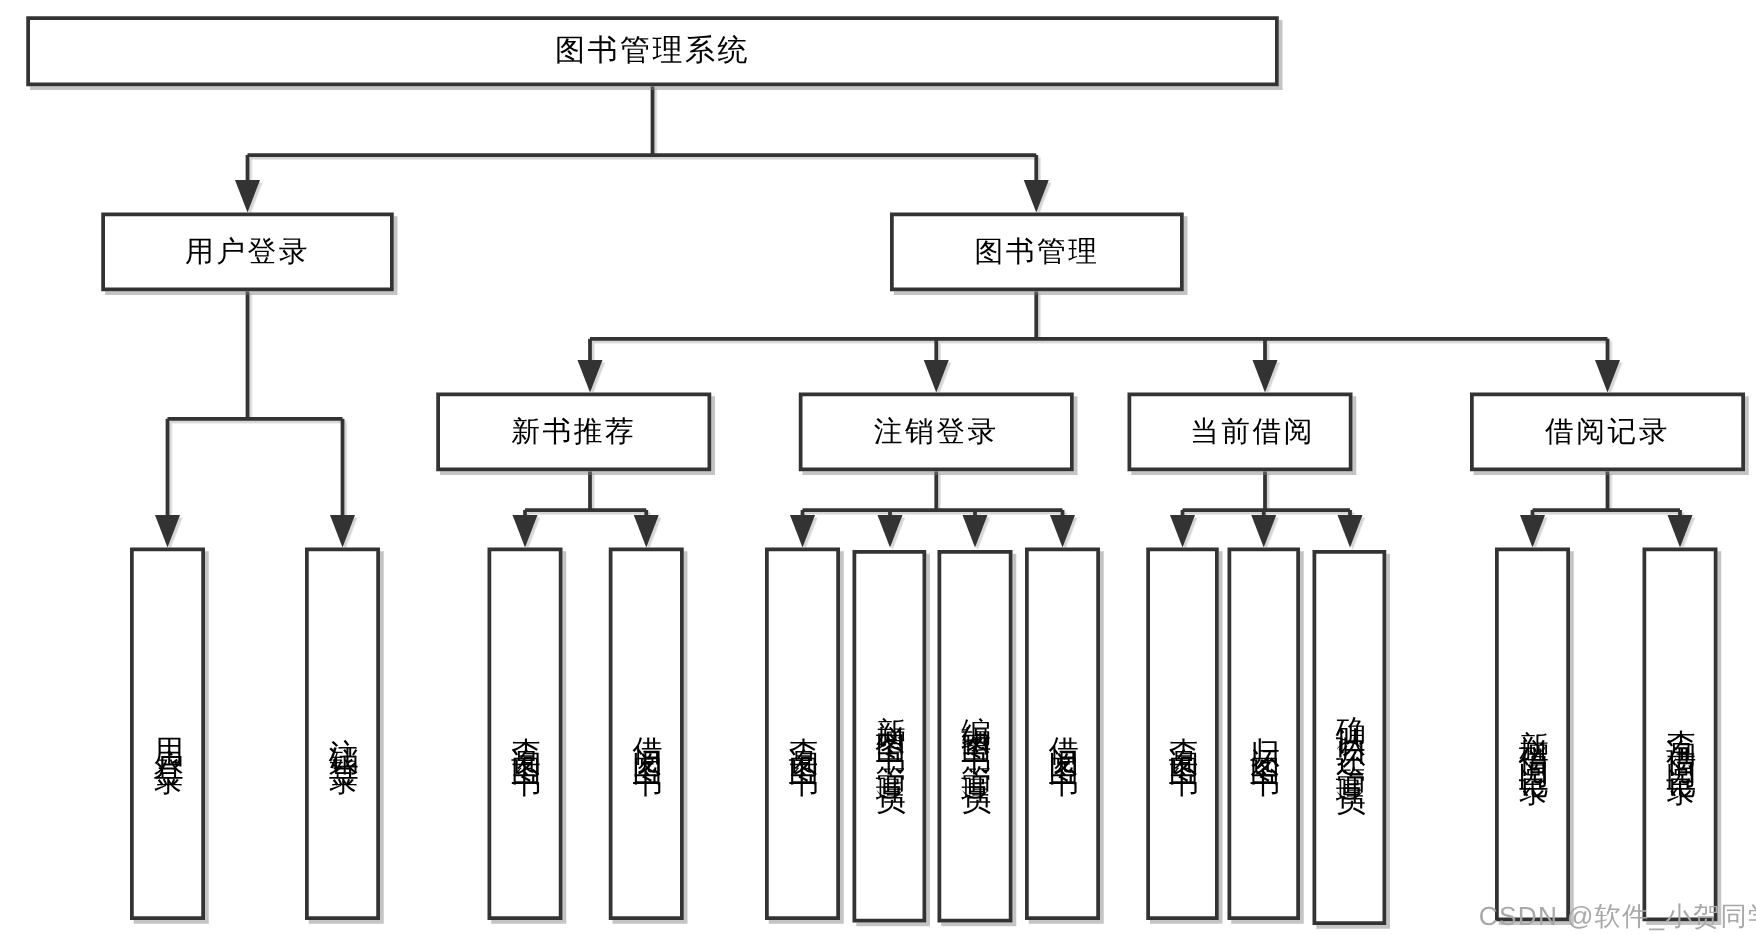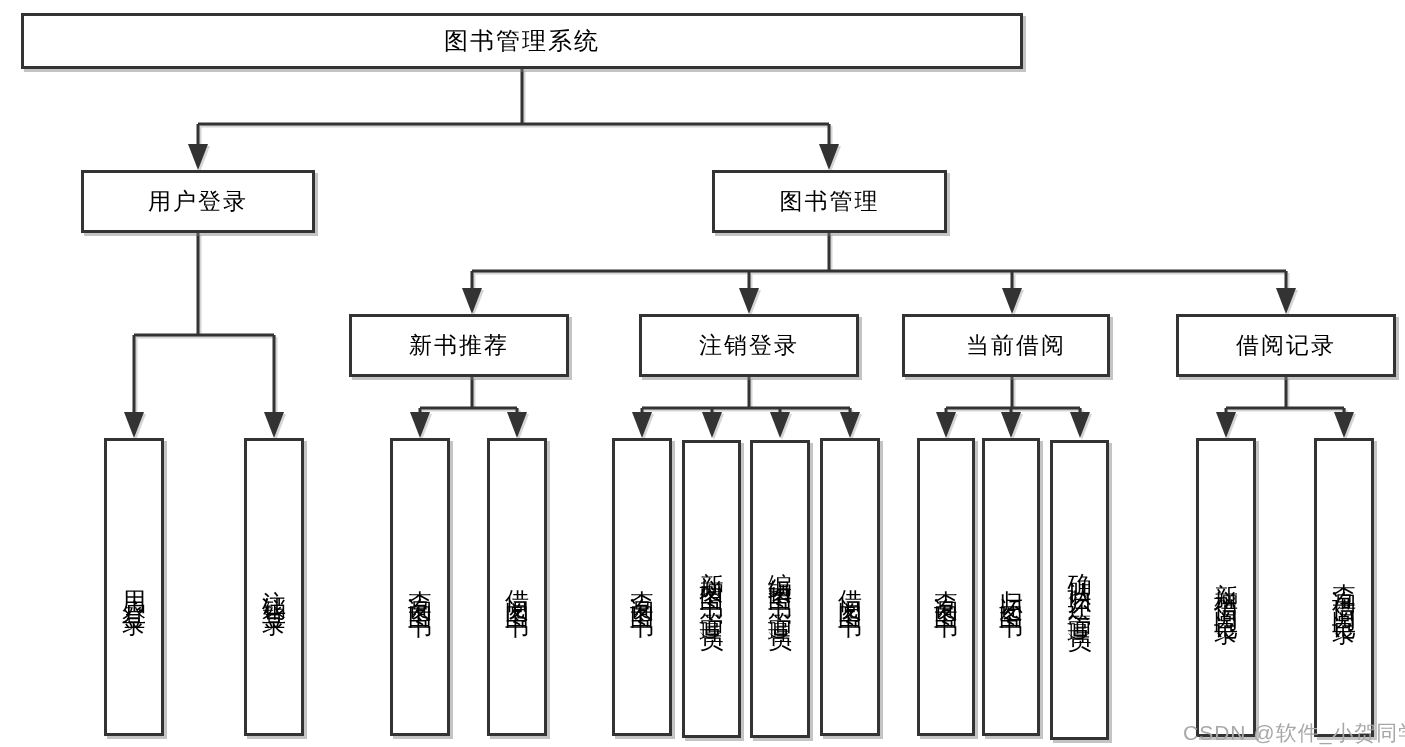--- a/index.html
+++ b/index.html
@@ -80,21 +80,21 @@
     </g>
   </svg>
 
   <div class="box h root" style="left:21px;top:13px;width:1002px;height:56px;">图书管理系统</div>
 
   <div class="box h" style="left:81px;top:170px;width:234px;height:63px;">用户登录</div>
   <div class="box h" style="left:712px;top:170px;width:235px;height:63px;">图书管理</div>
 
   <div class="box h" style="left:349px;top:314px;width:220px;height:63px;">新书推荐</div>
   <div class="box h" style="left:639px;top:314px;width:220px;height:63px;">注销登录</div>
-  <div class="box h" style="left:902px;top:314px;width:208px;height:63px;padding-left:20px;">当前借阅</div>
+  <div class="box h" style="left:902px;top:314px;width:180px;height:63px;padding-left:20px;">当前借阅</div>
   <div class="box h" style="left:1176px;top:314px;width:220px;height:63px;">借阅记录</div>
 
   <div class="box v" style="left:104px;top:438px;width:60px;height:298px;">用户登录</div>
   <div class="box v" style="left:244px;top:438px;width:60px;height:298px;">注销登录</div>
 
   <div class="box v" style="left:390px;top:438px;width:60px;height:298px;">查询图书</div>
   <div class="box v" style="left:487px;top:438px;width:60px;height:298px;">借阅图书</div>
 
   <div class="box v" style="left:612px;top:438px;width:60px;height:298px;">查询图书</div>
   <div class="box v" style="left:682px;top:440px;width:59px;height:298px;">新增图书（管理员）</div>

